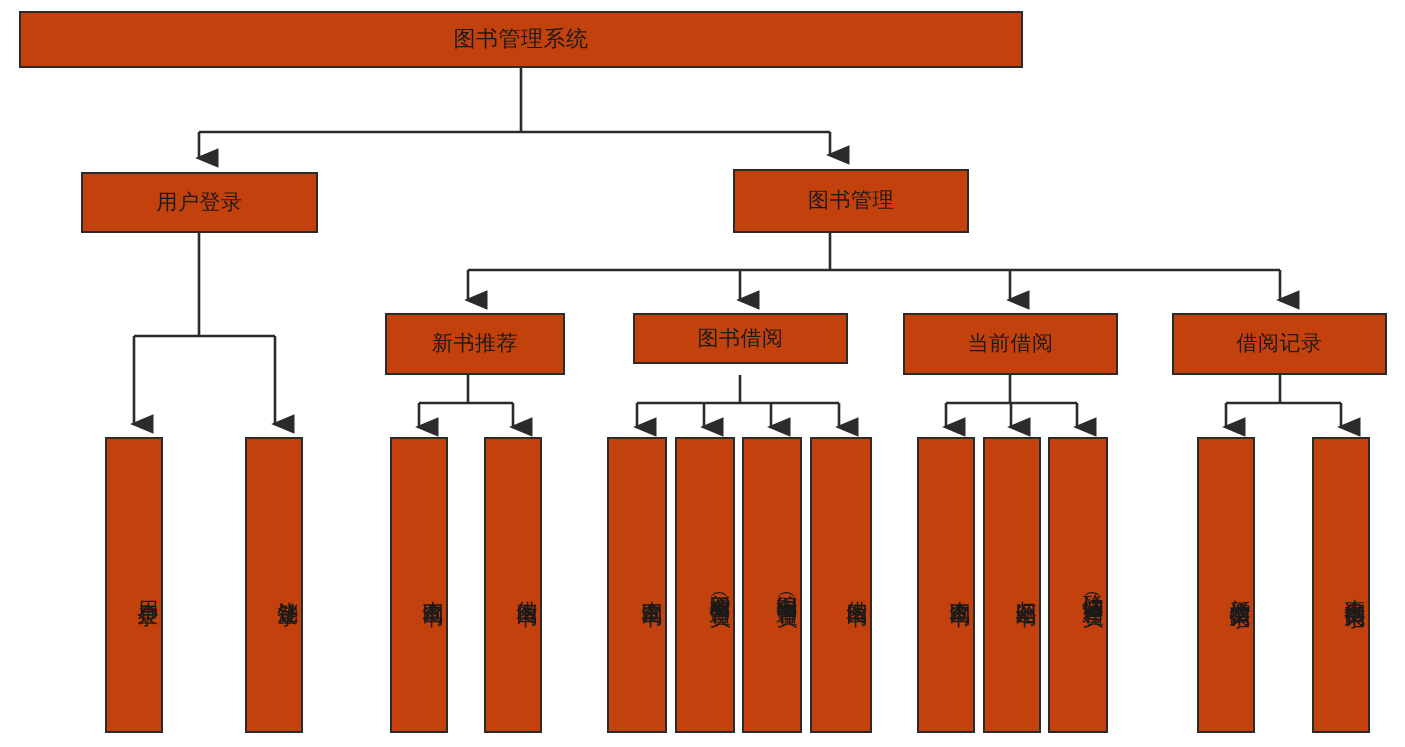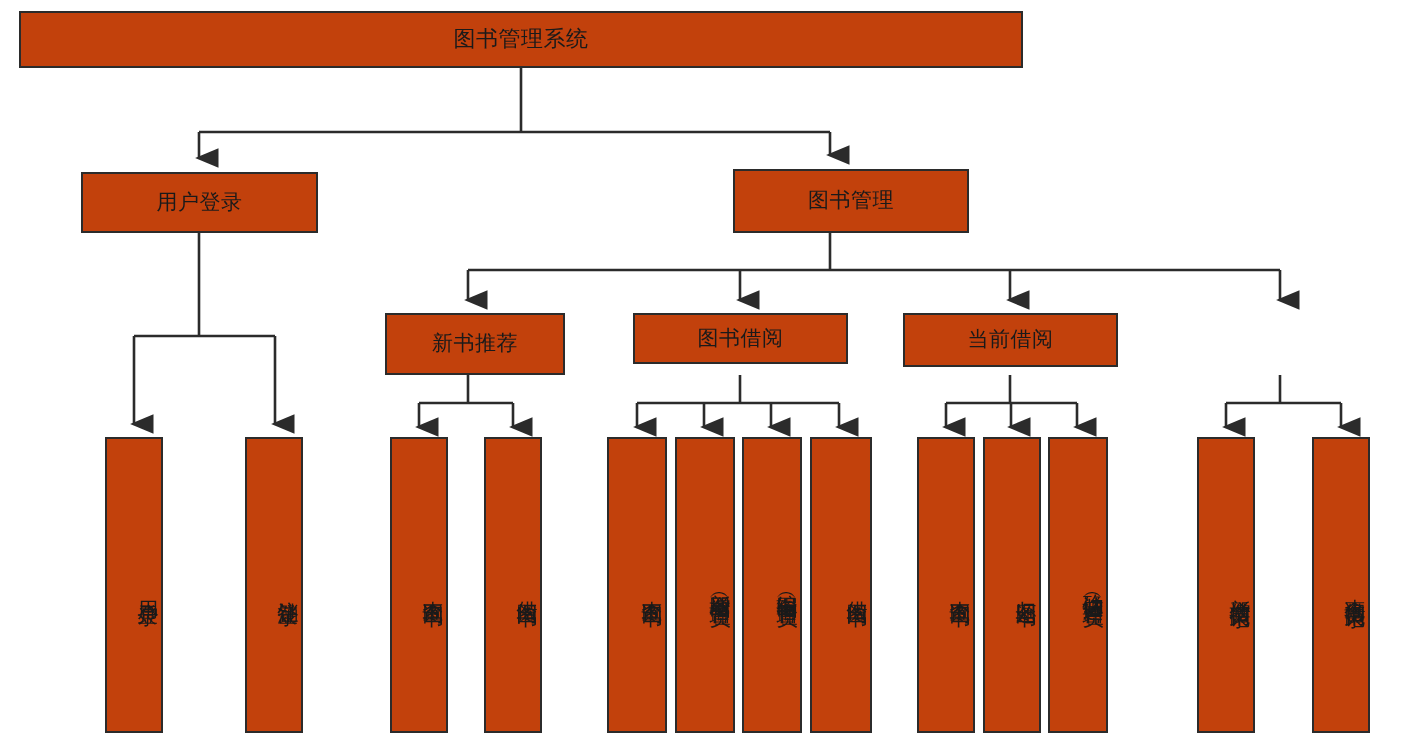--- a/index.html
+++ b/index.html
@@ -119,21 +119,22 @@
     </g>
   </svg>
 
   <div class="node horizontal root" style="left:19px; top:11px; width:1004px; height:57px;">图书管理系统</div>
 
   <div class="node horizontal" style="left:81px; top:172px; width:237px; height:61px;">用户登录</div>
   <div class="node horizontal" style="left:711px; top:169px; width:236px; height:64px;margin-left:22px;">图书管理</div>
 
   <div class="node horizontal" style="left:361px; top:313px; width:180px; height:62px;margin-left:24px;">新书推荐</div>
   <div class="node horizontal" style="left:633px; top:313px; width:215px; height:51px;">图书借阅</div>
-  <div class="node horizontal" style="left:903px; top:313px; width:215px; height:54px;">当前借阅</div>
+  <div class="node horizontal" style="left:903px; top:313px; width:215px; height:62px;">当前借阅</div>
+  <div class="node horizontal" style="left:1172px; top:313px; width:215px; height:62px;">借阅记录</div>
 
   <div class="node vertical" style="left:105px; top:437px; width:58px; height:296px;">用户登录</div>
   <div class="node vertical" style="left:245px; top:437px; width:58px; height:296px;">注销登录</div>
 
   <div class="node vertical" style="left:390px; top:437px; width:58px; height:296px;">查询图书</div>
   <div class="node vertical" style="left:484px; top:437px; width:58px; height:296px;">借阅图书</div>
 
   <div class="node vertical" style="left:607px; top:437px; width:60px; height:296px;">查询图书</div>
   <div class="node vertical tall-text" style="left:675px; top:437px; width:60px; height:296px;">新增图书（管理员）</div>
   <div class="node vertical tall-text" style="left:742px; top:437px; width:60px; height:296px;">编辑图书（管理员）</div>

